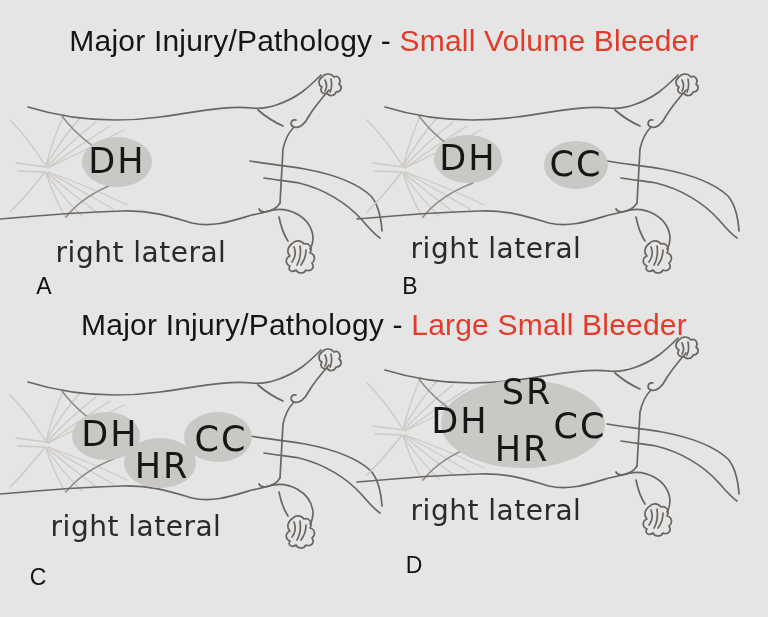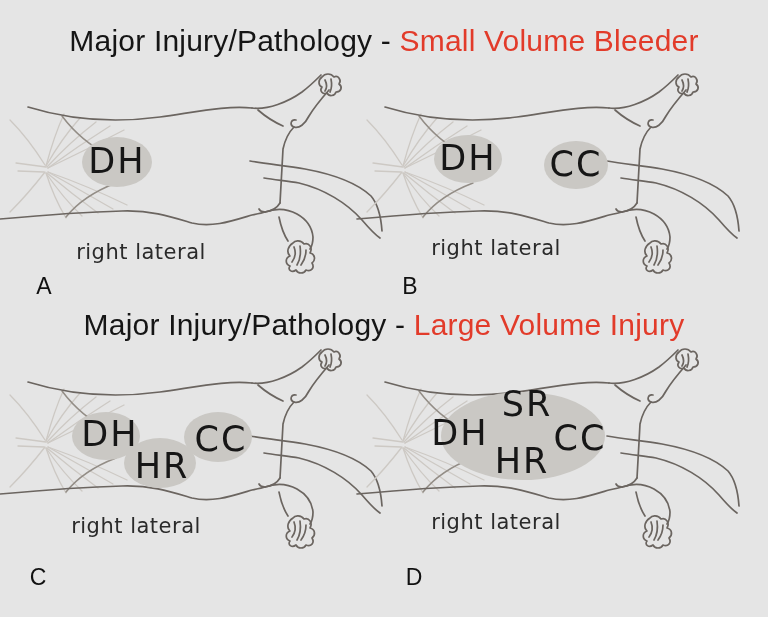--- a/index.html
+++ b/index.html
@@ -10,32 +10,32 @@
   .fig-title{
     position:absolute;left:0;width:768px;text-align:center;
     font-size:30px;line-height:34px;font-weight:400;color:#151515;
     letter-spacing:0.2px;white-space:pre;
   }
   .fig-title .red{color:#e23b2a;}
   .panel{position:absolute;width:384px;height:250px;}
   #panel-a{left:0;top:70px;}
   #panel-b{left:384px;top:70px;}
   #panel-c{left:0;top:345px;}
-  #panel-d{left:384px;top:345px;}
+  #panel-d{left:384px;top:333px;}
   .animal{position:absolute;left:0;top:0;width:384px;height:250px;overflow:visible;}
   .blob{position:absolute;border-radius:50%;}
   .blob-label{
     position:absolute;transform:translate(-50%,-50%);
     font-family:"DejaVu Sans","Liberation Sans",sans-serif;
     font-size:35px;letter-spacing:2px;color:#161616;white-space:nowrap;
   }
   .caption{
     position:absolute;transform:translate(-50%,-50%);
     font-family:"DejaVu Sans","Liberation Sans",sans-serif;
-    font-size:21px;color:#2a2a2a;white-space:nowrap;letter-spacing:0.5px;
+    font-size:28px;color:#2a2a2a;white-space:nowrap;letter-spacing:0.5px;
   }
   .panel-letter{
     position:absolute;transform:translate(-50%,-50%);
     font-size:23px;color:#111;font-family:"Liberation Sans",sans-serif;
   }
 </style>
 </head>
 <body>
 
 <svg width="0" height="0" style="position:absolute" aria-hidden="true">
@@ -82,21 +82,21 @@
         <path d="M325,10 C327,14 327,18 325,21 M331,9 C332,14 332,18 330,22"></path>
       </g>
     </g>
   </defs>
 </svg>
 
 <div id="canvas">
 
   <div class="fig-title" style="top:24px"><span>Major Injury/Pathology - </span><span class="red">Small Volume Bleeder</span></div>
 
-  <div class="fig-title" style="top:308px"><span>Major Injury/Pathology - </span><span class="red">Large Volume Injury</span></div>
+  <div class="fig-title" style="top:308px"><span>Major Injury/Pathology - </span><span class="red">Large Small Bleeder</span></div>
 
   <div class="panel" id="panel-a">
     <svg class="animal" viewBox="0 0 384 250">
         <use href="#animal"></use>
       </svg>
   <div class="blob" style="left: 82px; top: 67px; width: 70px; height: 50px; background: rgb(202, 200, 196);"></div>
       <div class="blob-label" style="left: 117px; top: 91px;">DH</div>
       <div class="caption" style="left: 141px; top: 182px;">right lateral</div>
       <div class="panel-letter" style="left: 44px; top: 216px;">A</div>
     </div>

